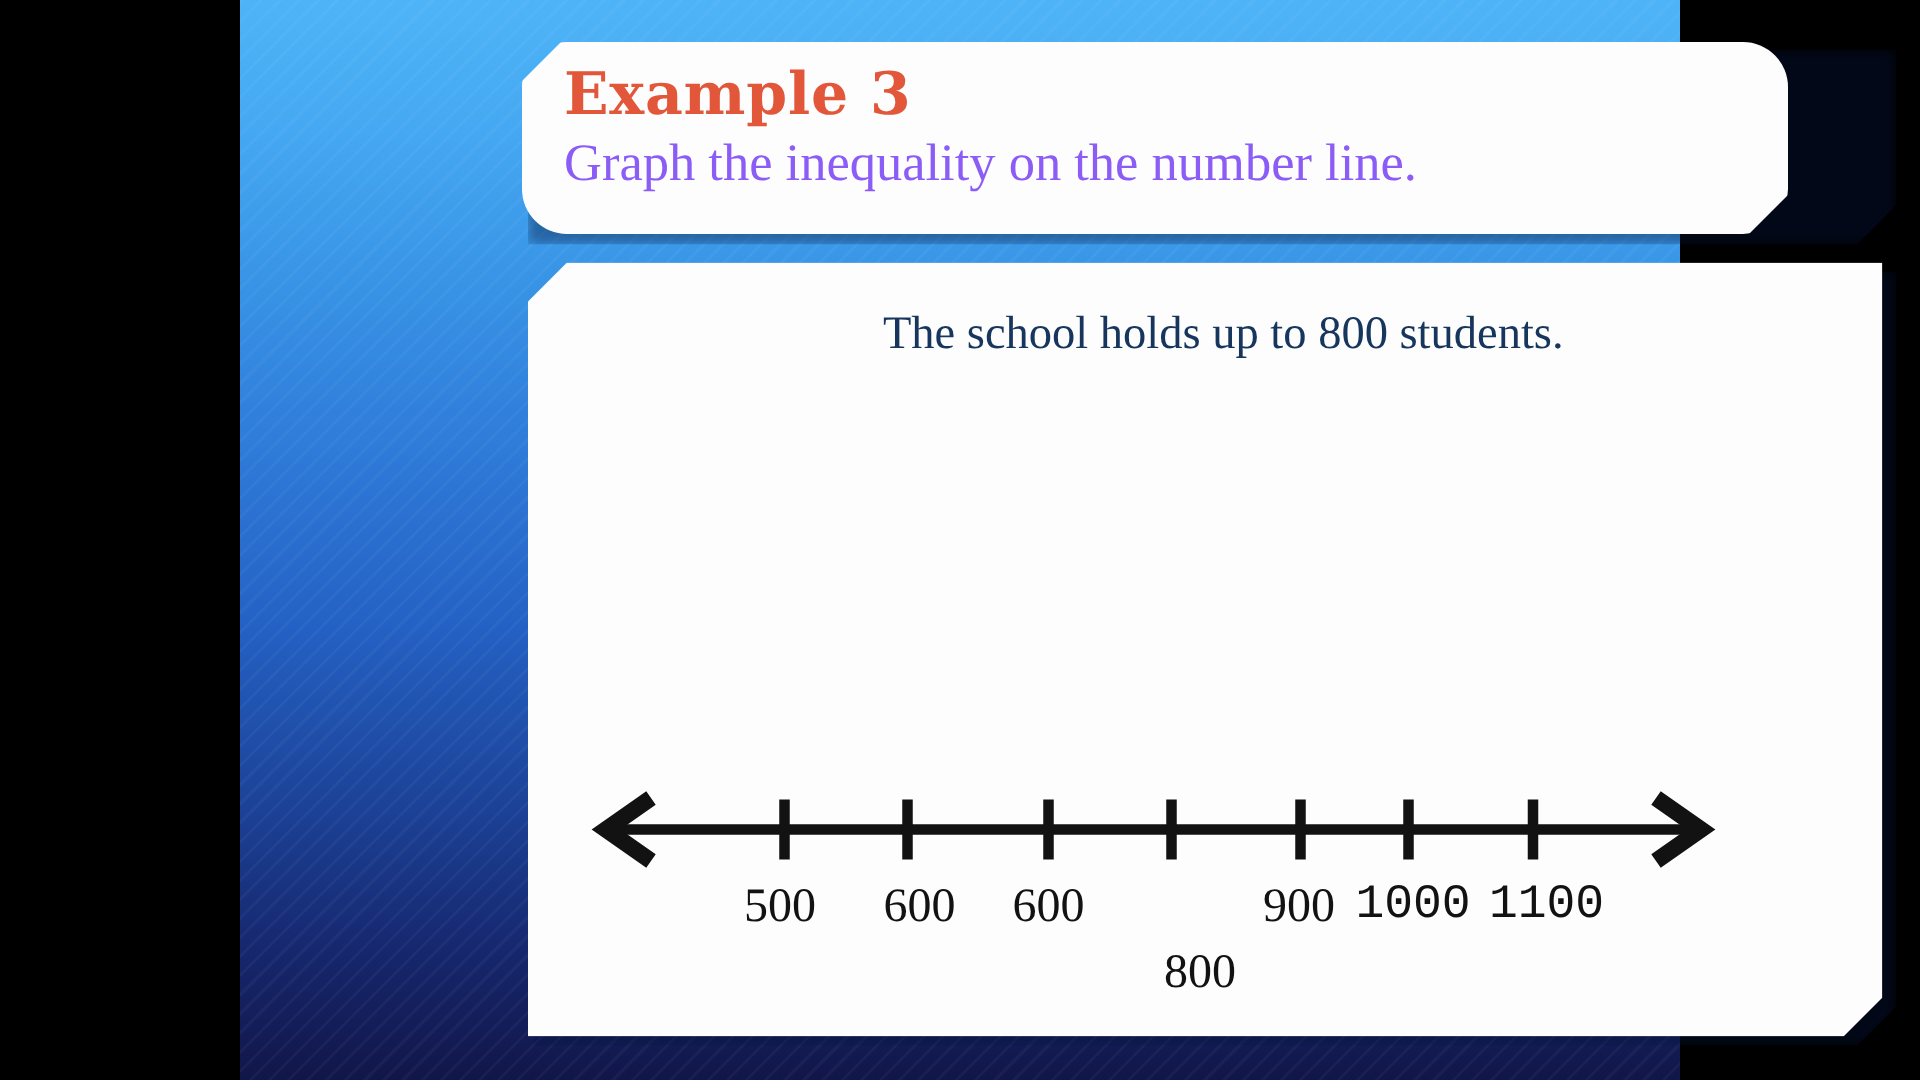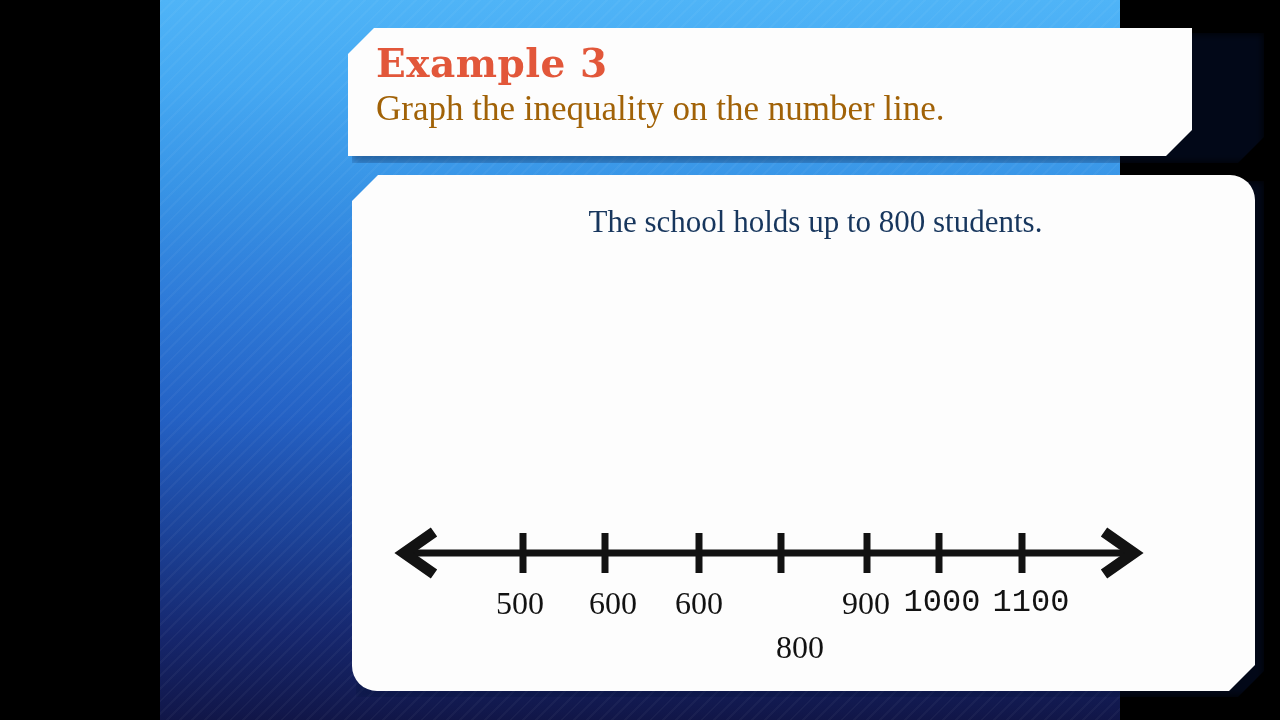--- a/index.html
+++ b/index.html
@@ -57,25 +57,25 @@
     position: absolute;
     background: rgba(5,20,60,0.40);
     -webkit-clip-path: polygon(26px 0, 100% 0, 100% calc(100% - 26px), calc(100% - 26px) 100%, 0 100%, 0 26px);
     clip-path: polygon(26px 0, 100% 0, 100% calc(100% - 26px), calc(100% - 26px) 100%, 0 100%, 0 26px);
     filter: blur(4px);
     z-index: 1;
   }
 
   
   #header-card-shadow { left: 192px; top: 33px; width: 912px; height: 130px; }
-  #header-card { left: 188px; top: 28px; width: 844px; height: 128px; }
+  #header-card { left: 188px; top: 28px; width: 844px; height: 128px; border-radius: 30px; }
 
   
   #body-card-shadow  { left: 196px; top: 181px; width: 908px; height: 516px; }
-  #body-card  { left: 192px; top: 175px; width: 903px; height: 516px; border-radius: 25px; }
+  #body-card  { left: 192px; top: 175px; width: 903px; height: 516px; }
 
   
   #header-inner {
     position: absolute;
     left: 28px;
     top: 12px;
     right: 16px;
   }
   .example-title {
     font-family: "DejaVu Serif", "Liberation Serif", serif;
@@ -85,21 +85,21 @@
     color: #E2573A;
     letter-spacing: 0.5px;
     margin: 0 0 2px 0;
     white-space: nowrap;
   }
   .example-subtitle {
     font-family: "Liberation Serif", "DejaVu Serif", serif;
     font-weight: 400;
     font-size: 35px;
     line-height: 42px;
-    color: #a16207;
+    color: #8b5cf6;
     margin: 0;
     white-space: nowrap;
   }
 
   
   #body-inner {
     position: absolute;
     left: 0; top: 0; right: 0; bottom: 0;
   }
   .statement-line {

